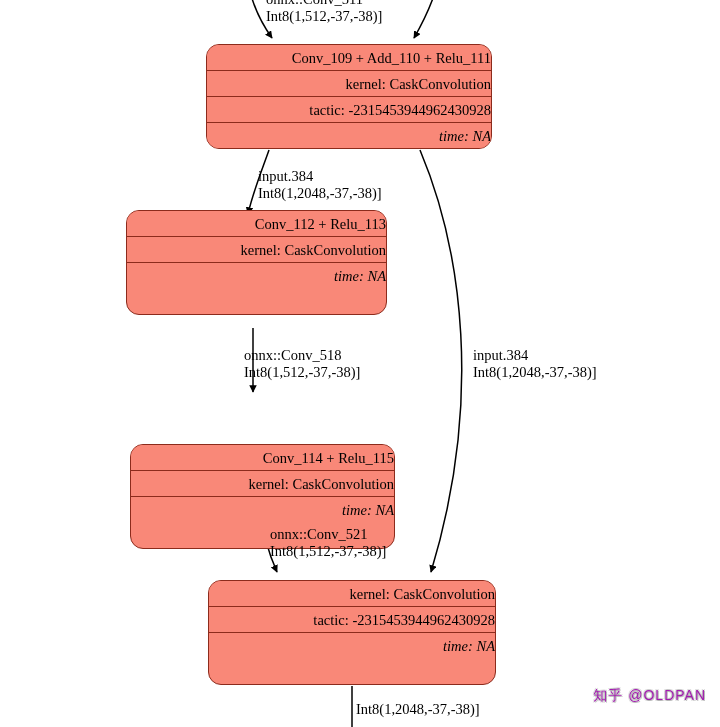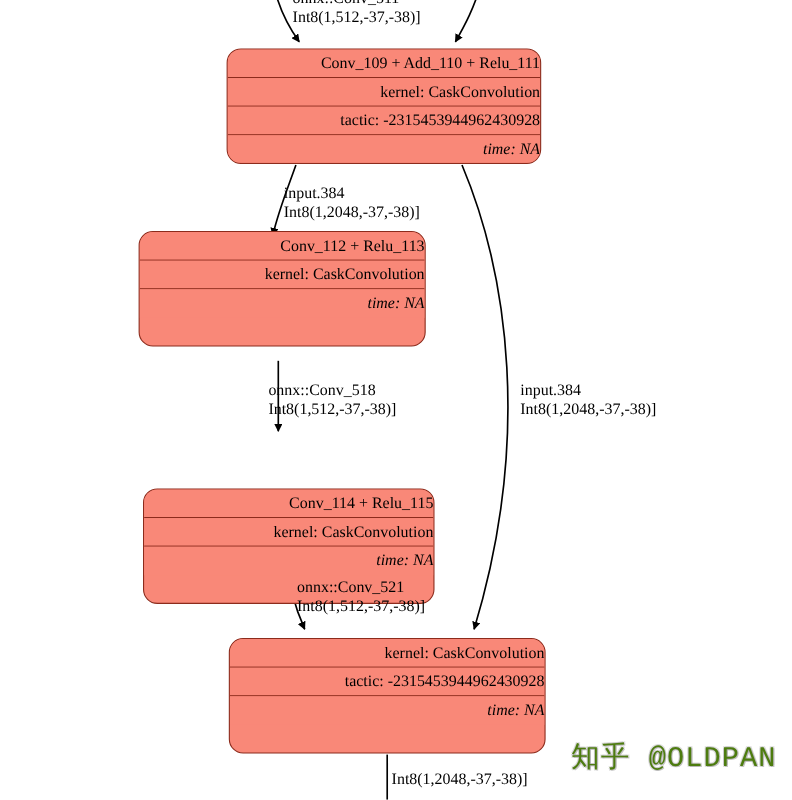--- a/index.html
+++ b/index.html
@@ -69,24 +69,24 @@
   }
   .edge-label span {
     display: block;
   }
 
   
   #watermark {
     position: absolute;
     right: 14px;
     bottom: 22px;
-    font-family: Liberation Mono, monospace;
-    font-size: 26px;
+    font-family: Liberation Sans, sans-serif;
+    font-size: 14px;
     letter-spacing: 1px;
-    color: #4d7c0f;
+    color: #a21caf;
     text-shadow:
        1px  1px 0 rgba(150,150,150,0.55),
       -1px -1px 0 rgba(150,150,150,0.30),
        1px -1px 0 rgba(150,150,150,0.30),
       -1px  1px 0 rgba(150,150,150,0.30);
     pointer-events: none;
   }
 </style>
 </head>
 <body>

